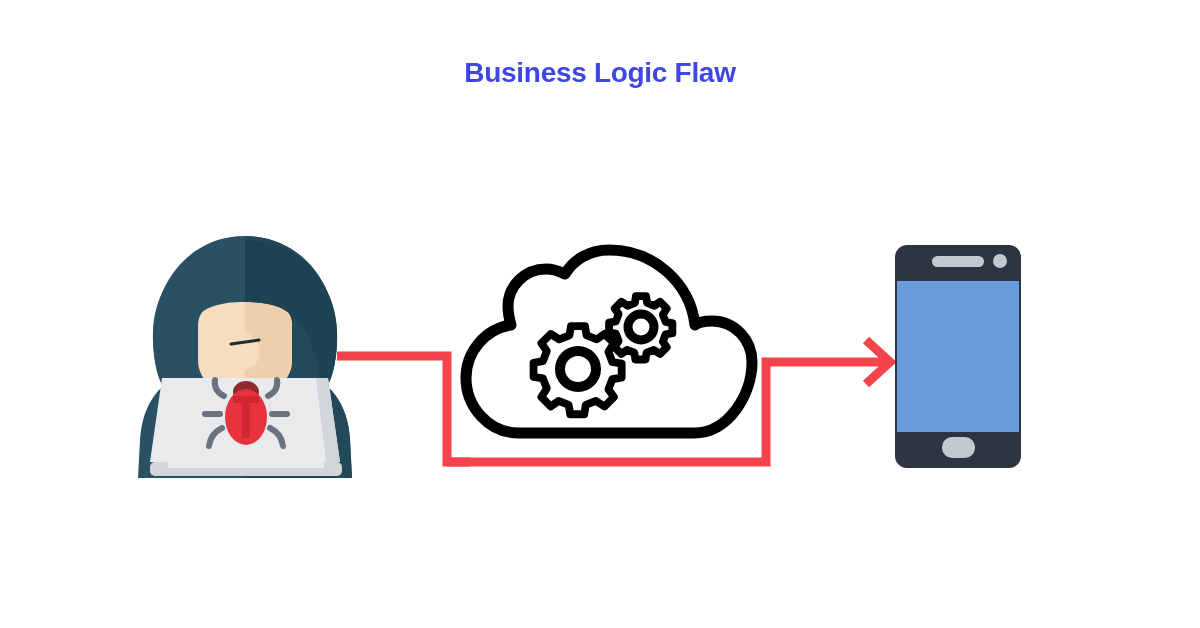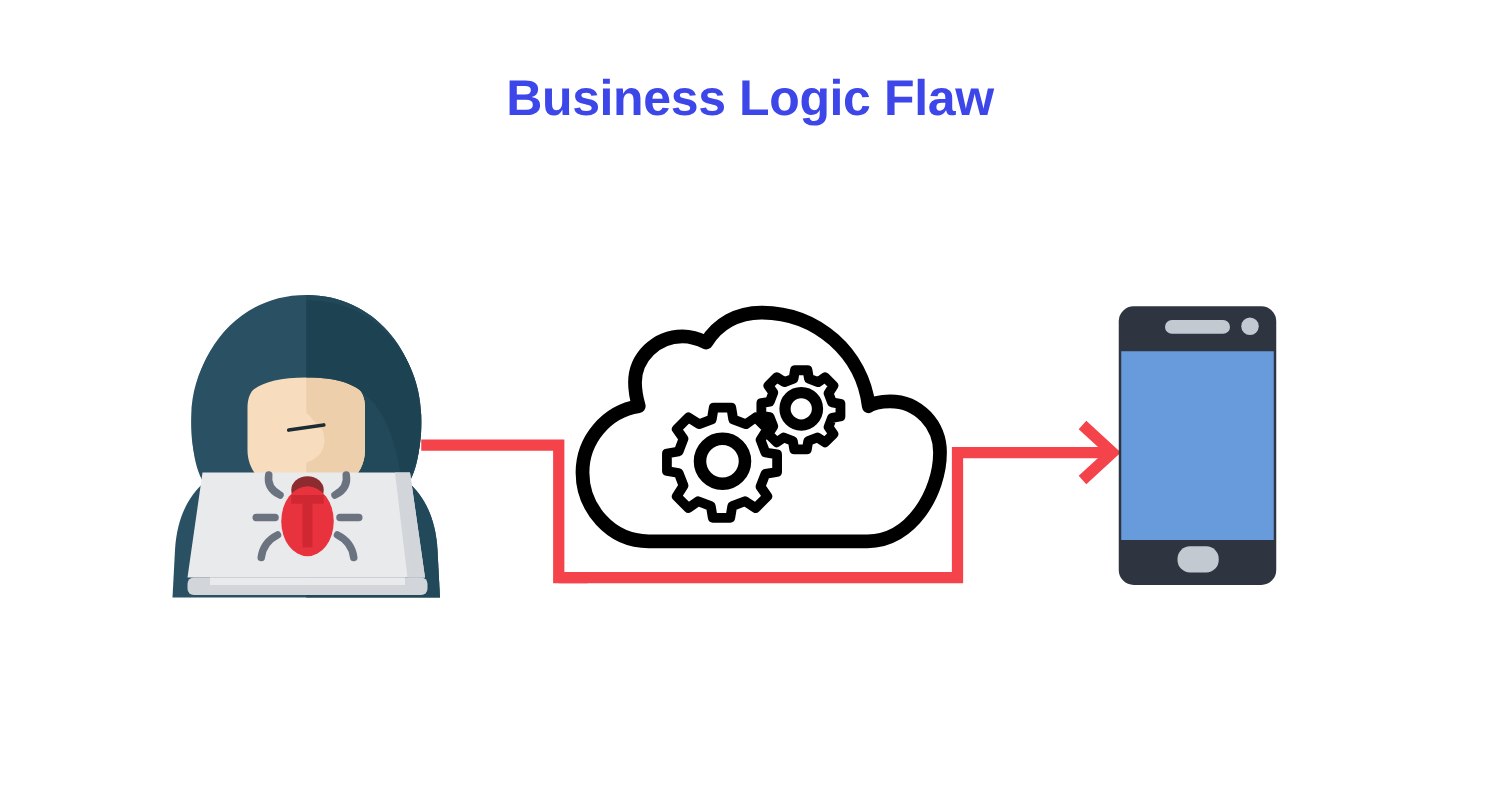--- a/index.html
+++ b/index.html
@@ -18,21 +18,21 @@
     width: 1200px;
     height: 628px;
     background: #ffffff;
   }
   #page-title {
     position: absolute;
     left: 0;
     top: 57px;
     width: 1200px;
     text-align: center;
-    font-size: 40px;
+    font-size: 28px;
     font-weight: bold;
     letter-spacing: -0.3px;
     color: #3d46e8;
     font-family: "Liberation Sans", sans-serif;
   }
   .scene-svg {
     position: absolute;
     left: 0;
     top: 0;
     width: 1200px;

